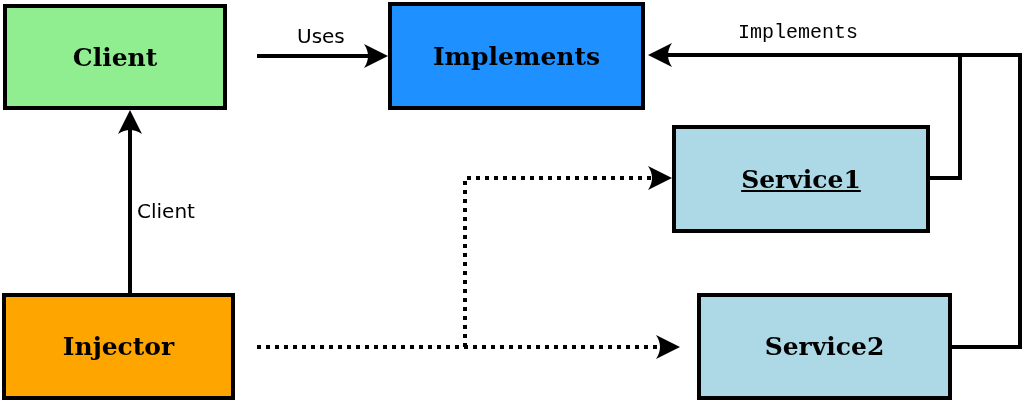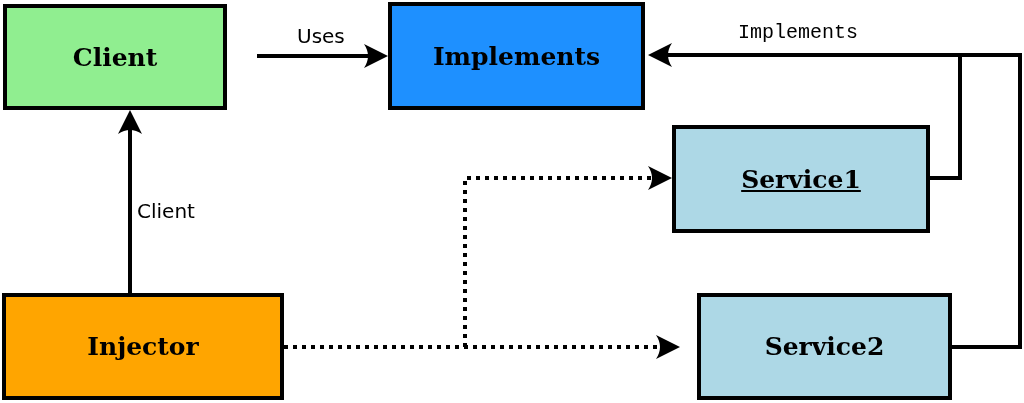--- a/index.html
+++ b/index.html
@@ -42,21 +42,21 @@
     justify-content: center;
     font-family: "DejaVu Serif", serif;
     font-weight: bold;
     font-size: 25px;
     color: #000000;
   }
   .node-client    { left: 3px;   top: 4px;   width: 224px; height: 106px; }
   .node-interface { left: 388px; top: 2px;   width: 257px; height: 108px; }
   .node-service1  { left: 672px; top: 125px; width: 258px; height: 108px; }
   .node-service2  { left: 680px; top: 293px; width: 255px; height: 107px; margin-left: 17px; }
-  .node-injector  { left: 2px;   top: 293px; width: 282px; height: 107px; }
+  .node-injector  { left: 2px;   top: 293px; width: 233px; height: 107px; }
   .edge-label {
     position: absolute;
     font-family: "DejaVu Sans", sans-serif;
     font-size: 20px;
     color: #000000;
     white-space: nowrap;
     line-height: 1.1;
   }
   .label-uses       { left: 297px; top: 25px;  }
   .label-implements { left: 738px; top: 22px; font-family: Liberation Mono, monospace;  }

